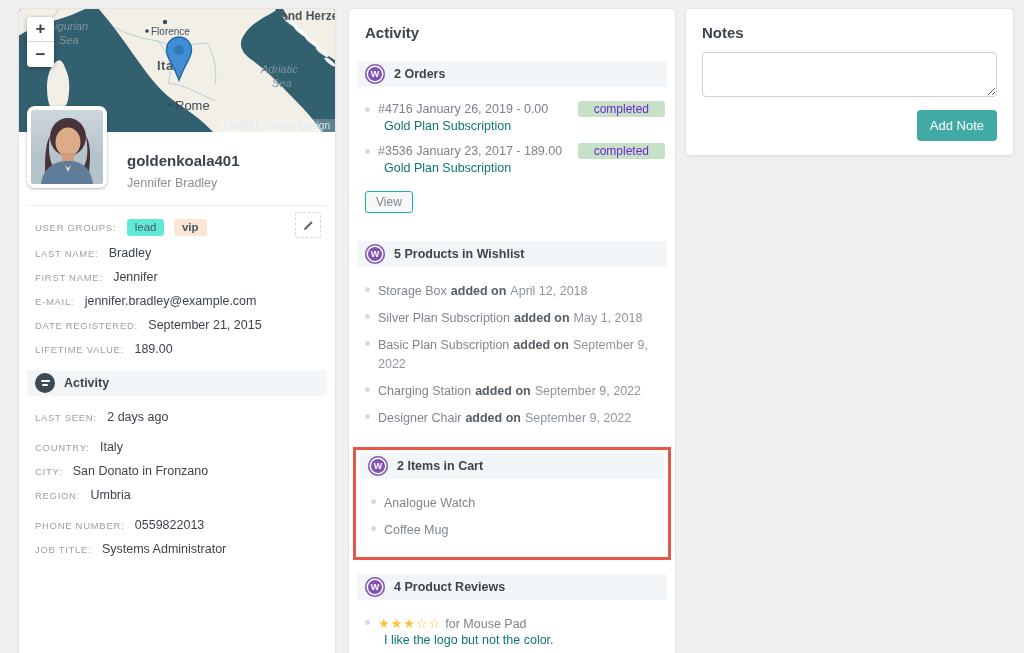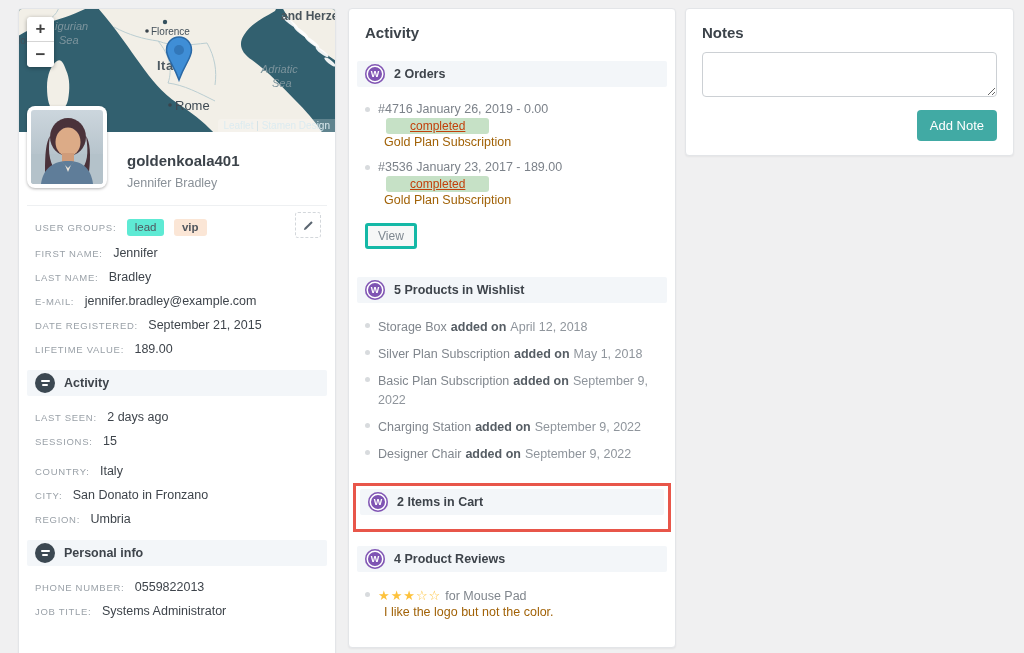--- a/index.html
+++ b/index.html
@@ -65,25 +65,25 @@
 
   .woo-ico { width:20px; height:20px; border-radius:50%; background:#7f54b3; color:#fff;
              box-shadow:inset 0 0 0 1.5px #7f54b3, inset 0 0 0 3px #fff;
              display:inline-flex; align-items:center; justify-content:center;
              font-size:9px; font-weight:bold; margin-right:9px; flex:0 0 auto; }
 
   .feed-list { list-style:none; padding:10px 10px 4px 16px; }
   .feed-item { position:relative; padding:0 0 8px 13px; }
   .feed-item .dot { position:absolute; left:0; top:6px; width:5px; height:5px; border-radius:50%; background:#d8dbde; }
   .line1 { font-size:12.5px; color:#7c828a; line-height:17px; }
-  .line2 { font-size:12.5px; color:#a16207; line-height:17px; padding-left:6px; }
-  .order-head { display:flex; align-items:flex-start;flex-direction:column; }
+  .line2 { font-size:12.5px; color:#0f766e; line-height:17px; padding-left:6px; }
+  .order-head { display:flex; align-items:flex-start; }
   .order-head .line1 { flex:1; }
-  .status-badge { background:#c6e1c6; color:#c2410c; font-size:12px; border-radius:3px; padding:1px 24px; margin-left:8px;text-decoration:underline; }
-  .view-btn { margin:2px 0 6px 16px; background:#f6f7f7; border:3px solid #14b8a6; border-radius:3px;
+  .status-badge { background:#c6e1c6; color:#6d28d9; font-size:12px; border-radius:3px; padding:1px 16px; margin-left:8px; }
+  .view-btn { margin:2px 0 6px 16px; background:#f6f7f7; border:1px solid #14b8a6; border-radius:3px;
               color:#7e8790; font-size:12px; padding:3px 10px; cursor:pointer; font-family:inherit; }
 
   .wish-name { color:#80868d; }
   .wish-added { color:#565d64; font-weight:bold; margin:0 4px; }
   .wish-date { color:#8f959c; }
 
   .cart-box { margin:8px 4px 8px; border:3px solid #e8564a; padding:3px 3px 10px; }
   .cart-box .section-band { margin:0 1px 4px; }
   .cart-box .feed-list { padding:10px 10px 0 12px; }
 
@@ -198,26 +198,26 @@
         <span class="flabel">User Groups:</span>
         <span class="badge badge-lead">lead</span>
         <span class="badge badge-vip">vip</span>
         <button class="edit-btn">
           <svg width="11" height="11" viewBox="0 0 12 12">
               <path d="M1 11 L3.2 10.4 L10.6 3 L9 1.4 L1.6 8.8 Z" fill="#5a6570"></path>
             </svg>
         </button>
       </div>
       <div class="row">
+        <span class="flabel">Last Name:</span>
+        <span class="fvalue">Bradley</span>
+      </div>
+      <div class="row">
         <span class="flabel">First Name:</span>
         <span class="fvalue">Jennifer</span>
-      </div>
-      <div class="row">
-        <span class="flabel">Last Name:</span>
-        <span class="fvalue">Bradley</span>
       </div>
       <div class="row">
         <span class="flabel">E-mail:</span>
         <span class="fvalue">jennifer.bradley@example.com</span>
       </div>
       <div class="row">
         <span class="flabel">Date Registered:</span>
         <span class="fvalue">September 21, 2015</span>
       </div>
       <div class="row">
@@ -231,48 +231,37 @@
           <i></i>
           <i></i>
         </span>
       <span class="band-title">Activity</span>
     </div>
     <div class="rows">
       <div class="row">
         <span class="flabel">Last Seen:</span>
         <span class="fvalue">2 days ago</span>
       </div>
-      <div class="row">
-        <span class="flabel">Sessions:</span>
-        <span class="fvalue">15</span>
-      </div>
     </div>
 
     <div class="rows">
       <div class="row">
         <span class="flabel">Country:</span>
         <span class="fvalue">Italy</span>
       </div>
       <div class="row">
         <span class="flabel">City:</span>
         <span class="fvalue">San Donato in Fronzano</span>
       </div>
       <div class="row">
         <span class="flabel">Region:</span>
         <span class="fvalue">Umbria</span>
       </div>
     </div>
 
-    <div class="section-band">
-      <span class="dark-ico">
-          <i></i>
-          <i></i>
-        </span>
-      <span class="band-title">Personal info</span>
-    </div>
     <div class="rows">
       <div class="row">
         <span class="flabel">Phone Number:</span>
         <span class="fvalue">0559822013</span>
       </div>
       <div class="row">
         <span class="flabel">Job Title:</span>
         <span class="fvalue">Systems Administrator</span>
       </div>
 
@@ -334,20 +323,30 @@
         <span class="line1"><span class="wish-name">Designer Chair</span><span class="wish-added">added on</span><span class="wish-date">September 9, 2022</span></span>
       </li>
     </ul>
 
     
     <div class="cart-box">
       <div class="section-band">
         <span class="woo-ico">W</span>
         <span class="band-title">2 Items in Cart</span>
       </div>
+      <ul class="feed-list">
+        <li class="feed-item">
+          <span class="dot"></span>
+          <span class="line1 wish-name">Analogue Watch</span>
+        </li>
+        <li class="feed-item">
+          <span class="dot"></span>
+          <span class="line1 wish-name">Coffee Mug</span>
+        </li>
+      </ul>
     </div>
 
     
     <div class="section-band" style="margin-top:14px">
       <span class="woo-ico">W</span>
       <span class="band-title">4 Product Reviews</span>
     </div>
     <ul class="feed-list">
       <li class="feed-item">
         <span class="dot"></span>

